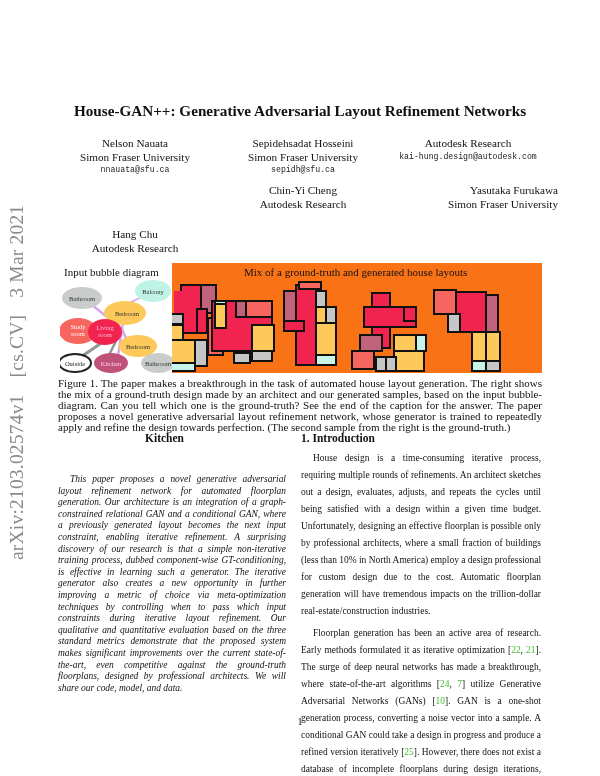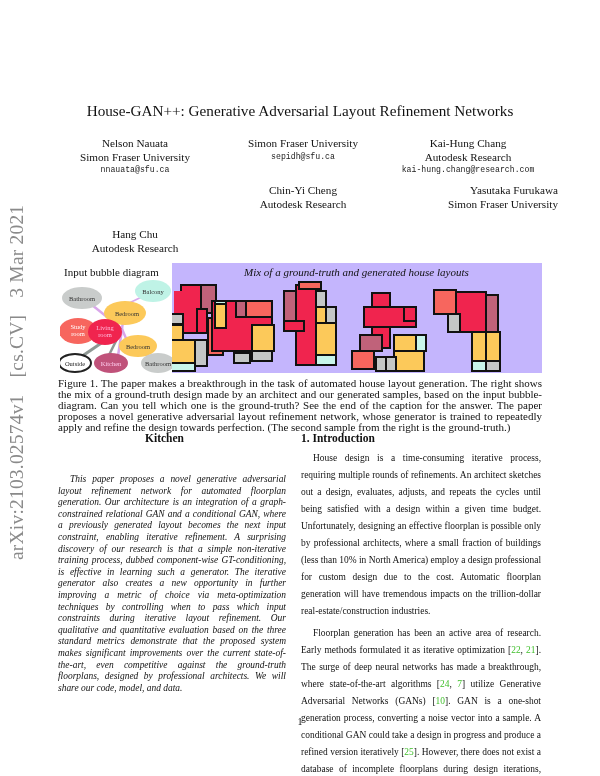--- a/index.html
+++ b/index.html
@@ -9,31 +9,31 @@
     .arxiv-stamp {
       position: absolute; left: 6px; top: 560px;
       transform-origin: left top; transform: rotate(-90deg);
       font-size: 19.5px; color: #8a8a8a; white-space: nowrap; letter-spacing: 0.2px;
       font-family: "Liberation Serif", serif;
     }
     .arxiv-stamp span { margin-right: 12px; }
 
     .title {
       position: absolute; left: 0; width: 600px; top: 102px;
-      text-align: center; font-weight: normal; font-size: 15.2px;
+      text-align: center; font-weight: bold; font-size: 15.2px;
     }
 
     .authors { position: absolute; left: 60px; top: 137px; width: 480px; }
     .author { position: absolute; text-align: center; width: 170px; }
     .author .name, .author .aff { font-size: 11.2px; line-height: 13.5px; }
     .author .email { font-family: "Liberation Mono", monospace; font-size: 8.2px; line-height: 12px; color: #222; }
 
     .figure-box { position: absolute; top: 263px; }
     .fig-left { left: 60px; width: 112px; height: 110px; }
-    .fig-right { left: 172px; width: 370px; height: 110px; background: #c4b5fd; font-style: italic; }
+    .fig-right { left: 172px; width: 370px; height: 110px; background: #f97316; }
     .fig-label { position: absolute; top: 3px; font-size: 11px; white-space: nowrap; }
 
     .caption {
       position: absolute; left: 58px; top: 378px; width: 484px;
       font-size: 11px; line-height: 11px; text-align: justify;
     }
 
     .section-head { position: absolute; top: 432px; font-weight: bold; font-size: 11.5px; }
 
     .abstract-body {
@@ -62,27 +62,27 @@
 
 <div class="title">House-GAN++: Generative Adversarial Layout Refinement Networks</div>
 
 <div class="authors">
   <div class="author" style="left:-10px;top:0;">
     <div class="name">Nelson Nauata</div>
     <div class="aff">Simon Fraser University</div>
     <div class="email">nnauata@sfu.ca</div>
   </div>
   <div class="author" style="left:158px;top:0;">
+    <div class="name">Sepidehsadat Hosseini</div>
     <div class="aff">Simon Fraser University</div>
     <div class="email">sepidh@sfu.ca</div>
   </div>
   <div class="author" style="left:318px;top:0;width:180px;">
-    <div class="name">Kai-Hung Chang</div>
     <div class="aff">Autodesk Research</div>
-    <div class="email">kai-hung.chang@research.com</div>
+    <div class="email">kai-hung.design@autodesk.com</div>
   </div>
   <div class="author" style="left:-10px;top:47px;margin-top:44px;">
     <div class="name">Hang Chu</div>
     <div class="aff">Autodesk Research</div>
   </div>
   <div class="author" style="left:158px;top:47px;">
     <div class="name">Chin-Yi Cheng</div>
     <div class="aff">Autodesk Research</div>
   </div>
   <div class="author" style="left:318px;top:47px;width:180px;text-align:right;">

